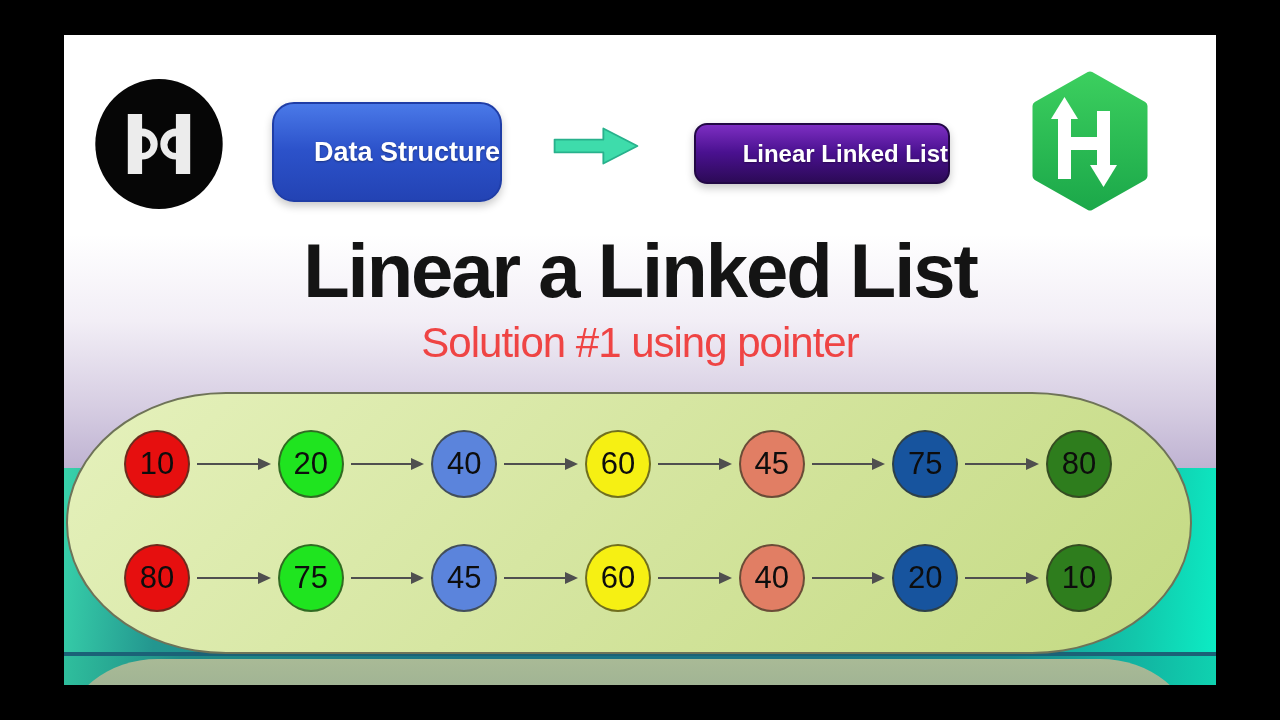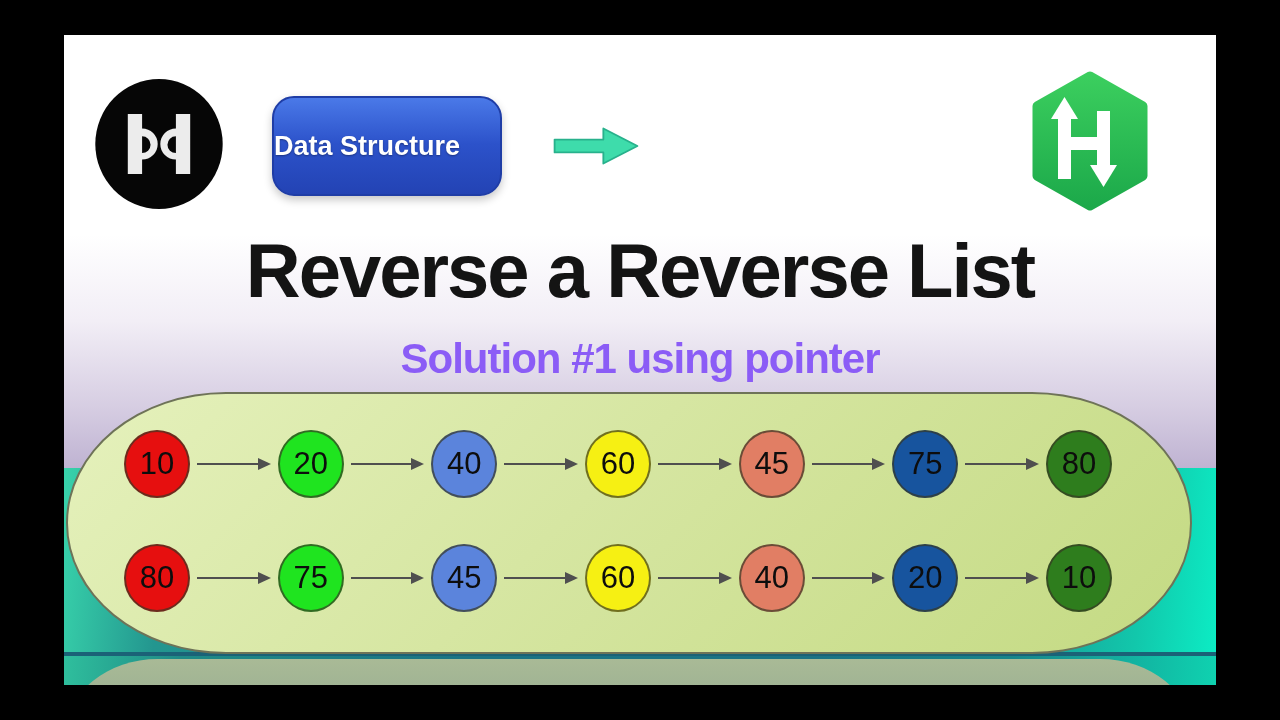--- a/index.html
+++ b/index.html
@@ -12,34 +12,34 @@
   .bg-sea{position:absolute;left:0;top:433px;right:0;height:184px;
     background:linear-gradient(95deg,#38d3ab 0%,#23968f 9%,#1e808d 30%,#1e7c8b 62%,#1a8f90 80%,#12c7ab 93%,#0cecc4 100%);}
   .bg-reflect{position:absolute;left:0;top:617px;right:0;bottom:0;overflow:hidden;
     border-top:4px solid #1b6277;
     background:linear-gradient(95deg,#2fbf9d 0%,#1f8a86 10%,#1b7484 35%,#1b7384 65%,#18858a 82%,#0fd2b0 100%);}
   .pill-reflection{position:absolute;left:2px;top:3px;width:1126px;height:150px;border-radius:160px/131px;
     background:linear-gradient(180deg,#a9ba96 0%,#90a890 55%,#7fa08d 100%);}
 
   
   .logo-circle{position:absolute;left:30px;top:42px;width:130px;height:134px;}
-  .badge{position:absolute;display:flex;align-items:center;justify-content:flex-start;color:#fff;
-    font-weight:bold;text-shadow:0 1px 2px rgba(0,0,0,.35);box-shadow:0 4px 8px rgba(0,0,0,.22);}
+  .badge{position:absolute;display:flex;align-items:center;justify-content:flex-end;color:#fff;
+    font-weight:bold;text-shadow:0 1px 2px rgba(0,0,0,.35);box-shadow:0 4px 8px rgba(0,0,0,.22);margin-top:6px;}
   .badge-from{left:208px;top:61px;width:226px;height:96px;border-radius:22px;font-size:27px;
     background:linear-gradient(180deg,#4a79e8 0%,#2c52ca 48%,#2343b4 100%);border:2px solid #1f3da6;}
   .badge-to{left:630px;top:82px;width:252px;height:57px;border-radius:13px;font-size:24px;
     background:linear-gradient(180deg,#7d2ec2 0%,#4a1190 48%,#2c0a57 100%);border:2px solid #220845;}
   .flow-arrow{position:absolute;left:484px;top:88px;width:96px;height:46px;}
   .hackerrank{position:absolute;left:961px;top:35px;width:130px;height:142px;}
 
   
   .title{position:absolute;left:0;right:0;top:196px;text-align:center;color:#141414;
     font-size:76px;font-weight:bold;letter-spacing:-2px;line-height:1.05;}
-  .subtitle{position:absolute;left:0;right:0;top:300px;text-align:center;color:#8b5cf6;
-    font-size:42px;font-weight:bold;letter-spacing:-1px;}
+  .subtitle{position:absolute;left:0;right:0;top:284px;text-align:center;color:#ef4444;
+    font-size:42px;font-weight:normal;letter-spacing:-1px;}
 
   
   .pill{position:absolute;left:2px;top:357px;width:1126px;height:262px;border-radius:160px/131px;
     border:2px solid #6e7358;box-sizing:border-box;
     background:linear-gradient(135deg,#e5f1bc 0%,#d6e6a2 45%,#c4da83 100%);}
   .row{position:absolute;left:56px;right:78px;height:68px;display:flex;align-items:center;
     justify-content:flex-start;}
   .row-1{top:36px}
   .row-2{top:150px}
   .node{flex:none;width:66px;height:68px;border-radius:50%;border:2px solid rgba(55,55,35,.7);
@@ -70,41 +70,44 @@
   <div class="badge badge-from">
     <span>Data Structure</span>
   </div>
 
   <div class="flow-arrow">
     <svg width="96" height="46" viewBox="0 0 96 50">
       <path d="M3 18 H56 V6 L93 25 L56 44 V32 H3 Z" fill="#3edcab" stroke="#28b18c" stroke-width="2" stroke-linejoin="round"></path>
     </svg>
   </div>
 
+  <div class="badge badge-to">
+    <span>Linear Linked List</span>
+  </div>
 
   <div class="hackerrank">
     <svg width="130" height="142" viewBox="0 0 130 140">
       <defs>
         <linearGradient id="hrg" x1="0" y1="0" x2="0" y2="1">
           <stop offset="0" stop-color="#3bce5e"></stop>
             <stop offset="1" stop-color="#1ca94a"></stop>
         </linearGradient>
       </defs>
       <path d="M65 5 L118 35 V105 L65 135 L12 105 V35 Z" fill="url(#hrg)" stroke="url(#hrg)" stroke-width="9" stroke-linejoin="round"></path>
       <g fill="#ffffff">
         <rect x="33" y="46" width="13" height="62"></rect>
         <polygon points="26,48 53,48 39.5,26"></polygon>
         <rect x="72" y="40" width="13" height="56"></rect>
         <polygon points="65,94 92,94 78.5,116"></polygon>
         <rect x="33" y="66" width="52" height="13"></rect>
       </g>
     </svg>
   </div>
 
-  <div class="title">Reverse a Reverse List</div>
+  <div class="title">Linear a Linked List</div>
   <div class="subtitle">Solution #1 using pointer</div>
 
   <div class="pill">
     <div class="row row-1">
       <div class="node" style="background: rgb(230, 15, 15);">10</div>
       <div class="connector"></div>
       <div class="node" style="background: rgb(31, 228, 31);">20</div>
       <div class="connector"></div>
       <div class="node" style="background: rgb(91, 132, 220);">40</div>
       <div class="connector"></div>

